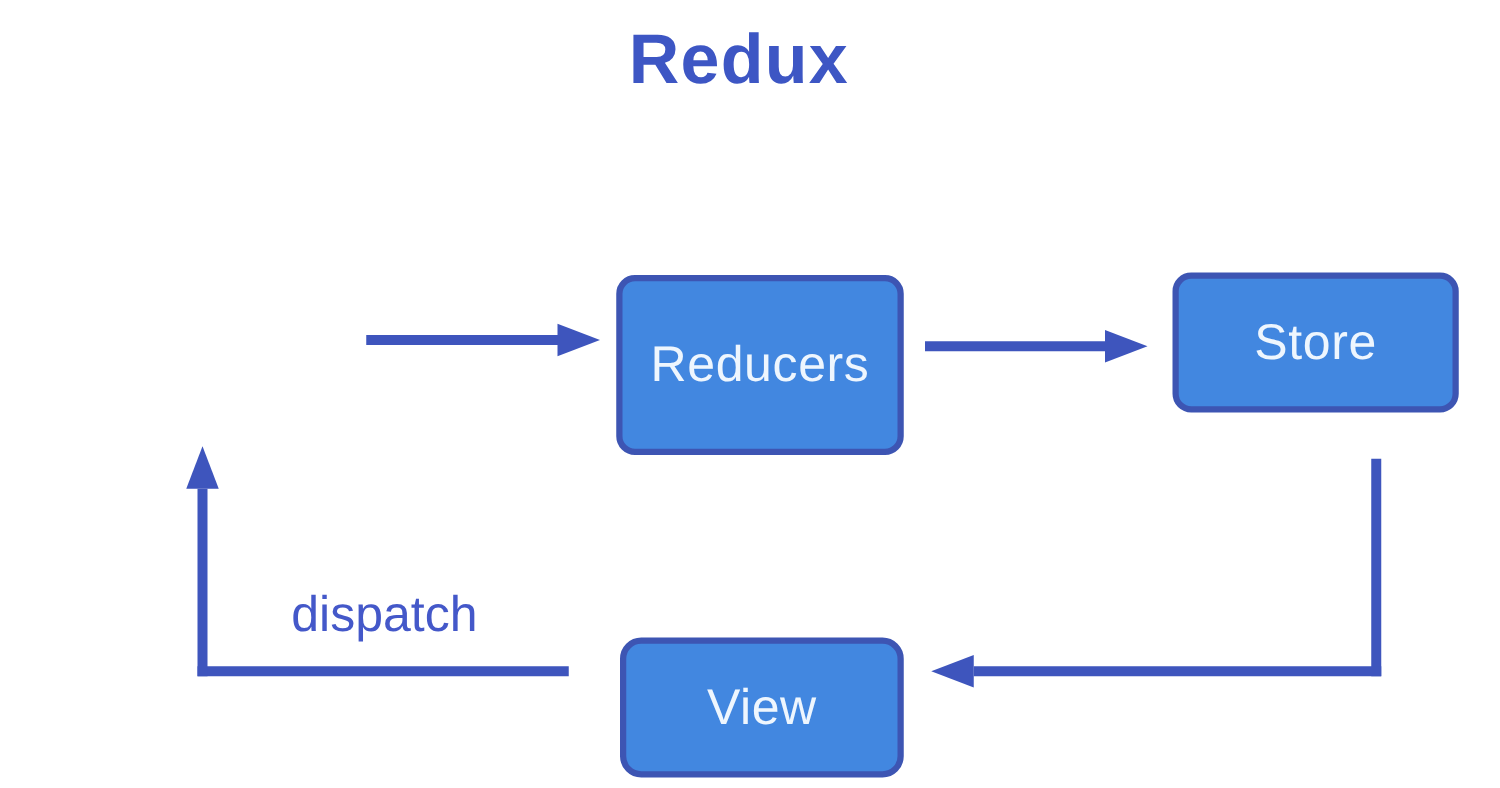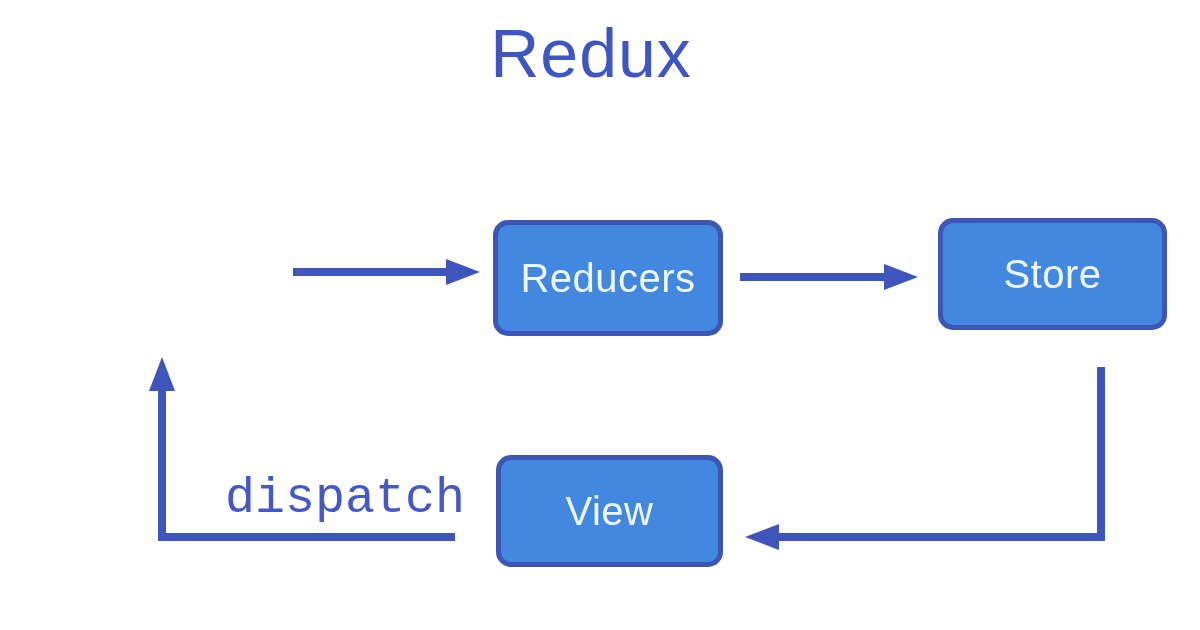--- a/index.html
+++ b/index.html
@@ -18,57 +18,56 @@
     width: 1200px;
     height: 630px;
     background: var(--background);
     overflow: hidden;
     font-family: "Liberation Sans", "DejaVu Sans", sans-serif;
   }
   .title {
     position: absolute;
     left: 0; right: 18px; top: 13px;
     text-align: center;
-    font-size: 68px;
-    font-weight: 400;
+    font-size: 56px;
+    font-weight: 700;
     letter-spacing: 1px;
     line-height: 1.2;
     color: var(--title-text);
   }
   .node {
     position: absolute;
     background: var(--node-fill);
     border: 5px solid var(--node-border);
     border-radius: 15px;
     display: flex;
     align-items: center;
     justify-content: center;
     color: var(--node-text);
     font-size: 40px;
     font-weight: 300;
     letter-spacing: 0.5px;
   }
   .node-actions  { left: 52px;  top: 223px; width: 228px; height: 109px; }
-  .node-reducers { left: 493px; top: 220px; width: 230px; height: 116px; align-items: center; }
+  .node-reducers { left: 493px; top: 220px; width: 230px; height: 144px; align-items: center; }
   .node-store    { left: 938px; top: 218px; width: 229px; height: 112px; }
-  .node-view     { left: 496px; top: 455px; width: 227px; height: 112px; }
+  .node-view     { left: 496px; top: 510px; width: 227px; height: 112px; border-radius: 17px; }
 
   .line { position: absolute; background: var(--arrow); }
   .head { position: absolute; width: 0; height: 0; }
   .head-right { border-top: 13px solid transparent; border-bottom: 13px solid transparent; border-left: 34px solid var(--arrow); }
   .head-left  { border-top: 13px solid transparent; border-bottom: 13px solid transparent; border-right: 34px solid var(--arrow); }
   .head-up    { border-left: 13px solid transparent; border-right: 13px solid transparent; border-bottom: 34px solid var(--arrow); }
 
   .edge-label {
     position: absolute;
     color: var(--edge-label-text);
-    font-size: 50px;
+    font-size: 40px;
     font-weight: 300;
     text-align: center;
-    font-family: Liberation Mono, monospace;
   }
   .label-dispatch  { left: 225px; top: 470px; width: 165px; }
   .label-subscribe { left: 838px; top: 474px; width: 190px; }
 </style>
 </head>
 <body>
 
 <div class="canvas">
 
   <div class="title">Redux</div>

